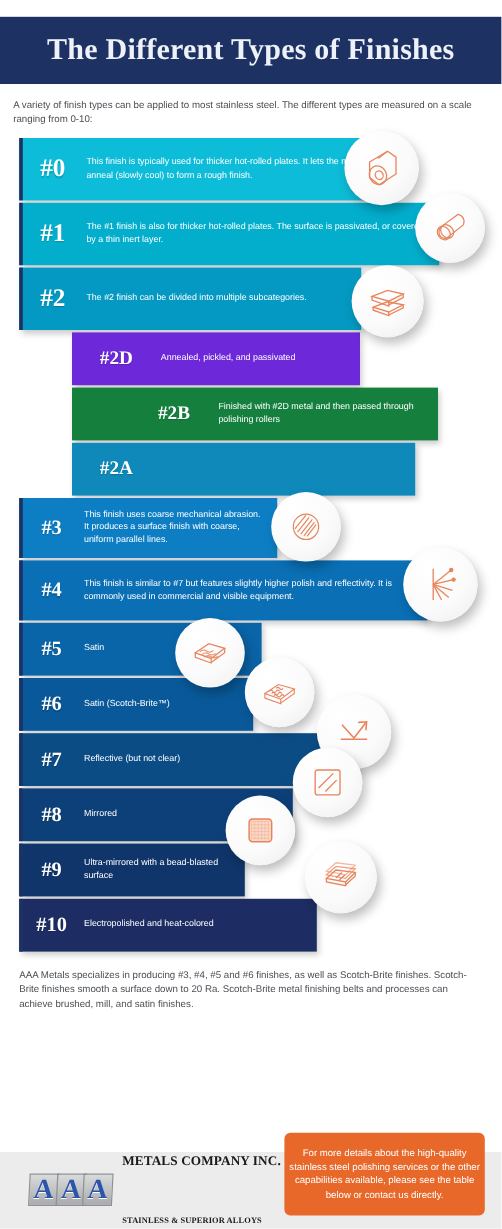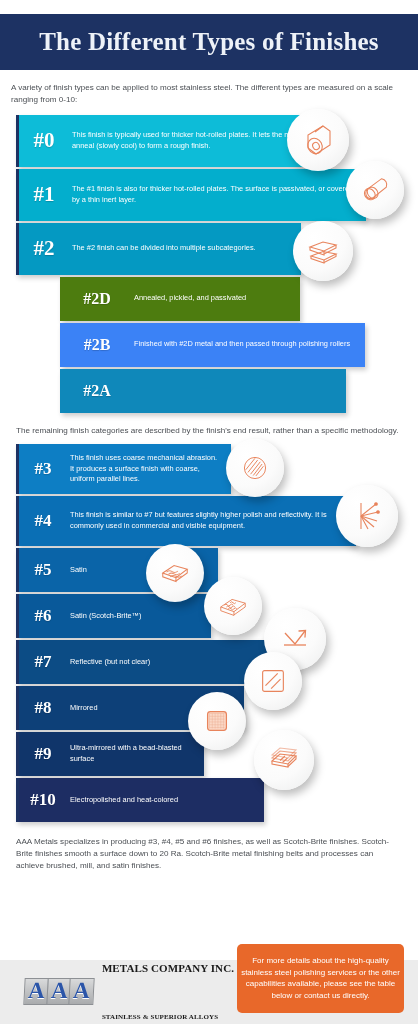--- a/index.html
+++ b/index.html
@@ -200,38 +200,37 @@
           <path d="M30 20 L30 22.5 L18 28.5"></path>
         </svg>
       </div>
 
     </div>
   </div>
 
   <div class="group sub">
     <div class="group-inner">
 
-      <div class="bar" style="width:240px;background:#4d7c0f;">
+      <div class="bar" style="width:240px;background:#6d28d9;">
         <div class="num">#2D</div>
         <div class="desc">Annealed, pickled, and passivated</div>
       </div>
 
-      <div class="bar" style="width:305px;background:#3b82f6;">
+      <div class="bar" style="width:305px;background:#15803d;padding-left:48px;">
         <div class="num">#2B</div>
         <div class="desc">Finished with #2D metal and then passed through polishing rollers</div>
       </div>
 
       <div class="bar" style="width:286px;background:#0f88ba;">
         <div class="num">#2A</div>
       </div>
 
     </div>
   </div>
 
-  <div class="mid-note">The remaining finish categories are described by the finish's end result, rather than a specific methodology.</div>
 
   <div class="group g2">
     <div class="group-inner">
 
       <div class="bar edge" style="width:215px;background:#0d7ec4;min-height:50px;">
         <div class="num">#3</div>
         <div class="desc">This finish uses coarse mechanical abrasion. It produces a surface finish with coarse, uniform parallel lines.</div>
       </div>
 
       <div class="bar edge" style="width:340px;background:#0a6fb5;min-height:50px;">

